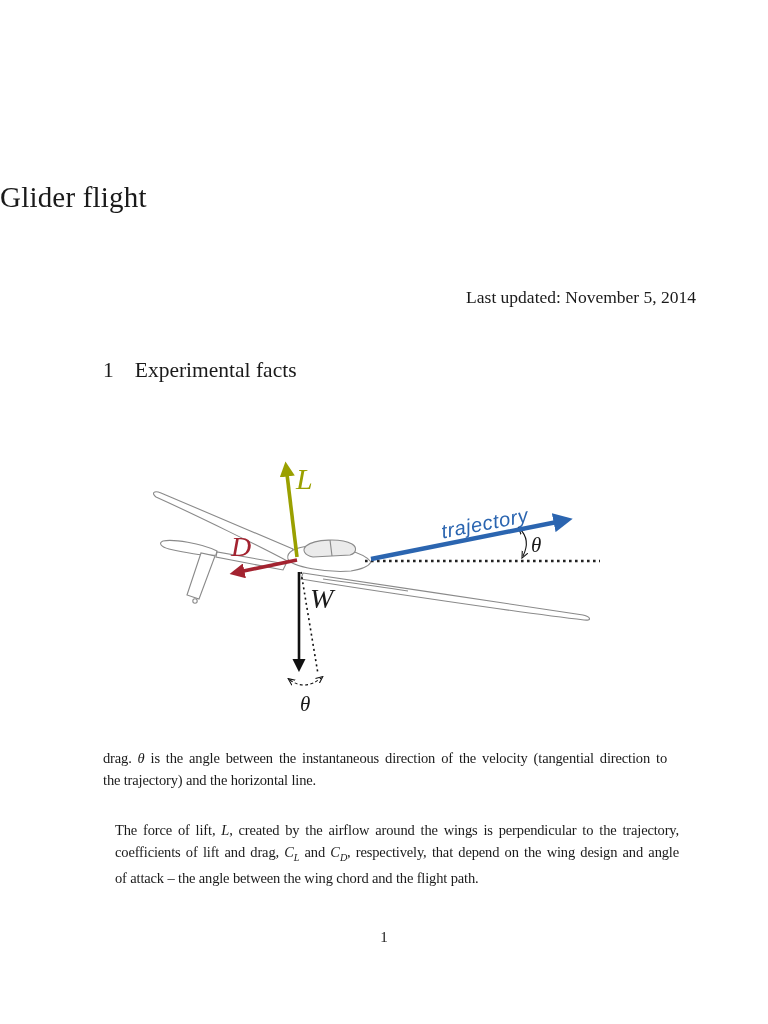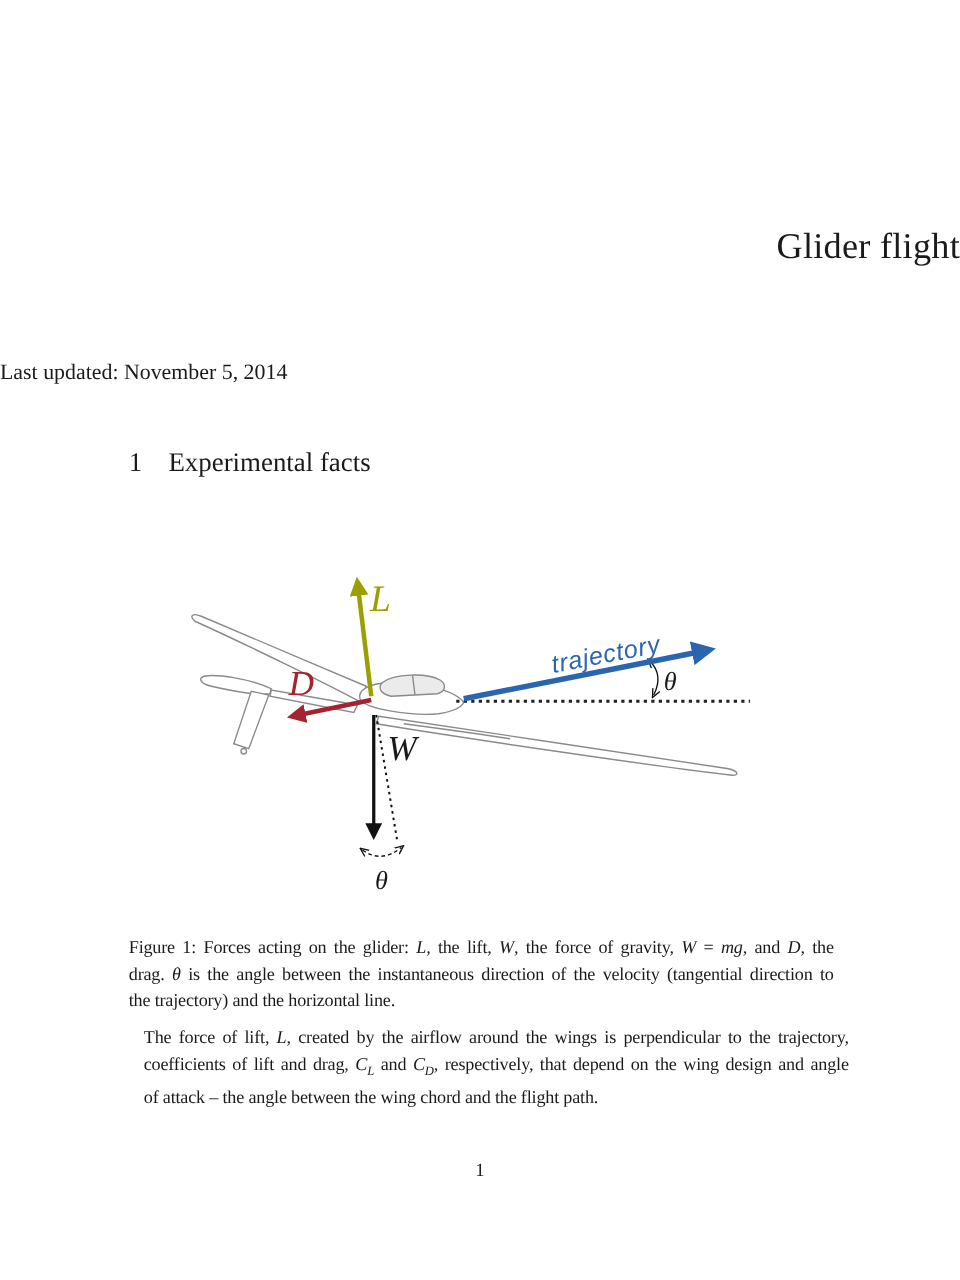--- a/index.html
+++ b/index.html
@@ -6,25 +6,25 @@
   .page{
     position:relative;
     width:768px;height:1024px;
     background:#ffffff;
     font-family:"Liberation Serif", serif;
     color:#1a1a1a;
     overflow:hidden;
   }
   .doc-title{
     position:absolute;top:181px;left:0;width:768px;
-    text-align:right;font-size:29px;letter-spacing:0.2px;
+    text-align:left;font-size:29px;letter-spacing:0.2px;
   }
   .updated{
     position:absolute;top:287px;left:0;width:696px;
-    text-align:left;font-size:17.5px;
+    text-align:right;font-size:17.5px;
   }
   .section-heading{
     position:absolute;top:358px;left:103px;width:564px;
     font-size:21.5px;font-weight:normal;
   }
   .section-heading .num{margin-right:21px;}
   .figure-wrap{
     position:absolute;top:440px;left:103px;width:560px;height:292px;
   }
   .caption{
@@ -116,21 +116,20 @@
       <text class="vec-label" x="193" y="49" font-size="30" style="fill:var(--lift)">L</text>
       <text class="vec-label" x="128" y="116" font-size="28" style="fill:var(--drag)">D</text>
       <text class="vec-label" x="207" y="168" font-size="28" fill="#1a1a1a">W</text>
       <text class="traj-label" x="383" y="90" font-size="20" text-anchor="middle" transform="rotate(-11 383 90)" style="fill:var(--trajectory)">trajectory</text>
       <text class="vec-label" x="428" y="112" font-size="21" fill="#1a1a1a">θ</text>
       <text class="vec-label" x="197" y="271" font-size="21" fill="#1a1a1a">θ</text>
     </svg>
   </div>
 
   <div class="caption">
-      <div class="line"><span>Figure 1: Forces acting on the glider: </span><span class="m">L</span><span>, the lift, </span><span class="m">W</span><span>, the force of gravity, </span><span class="m">W</span><span> = </span><span class="m">mg</span><span>, and </span><span class="m">D</span><span>, the</span></div>
       <div class="line"><span>drag. </span><span class="m">θ</span><span> is the angle between the instantaneous direction of the velocity (tangential direction to</span></div>
       <div class="line last"><span>the trajectory) and the horizontal line.</span></div>
     </div>
 
   <div class="bodytext">
       <div class="line"><span>The force of lift, </span><span class="m">L</span><span>, created by the airflow around the wings is perpendicular to the trajectory,</span></div>
       <div class="line"><span>coefficients of lift and drag, </span><span class="m">C<sub class="m">L</sub></span><span> and </span><span class="m">C<sub class="m">D</sub></span><span>, respectively, that depend on the wing design and angle</span></div>
       <div class="line last"><span>of attack – the angle between the wing chord and the flight path.</span></div>
     </div>
 

